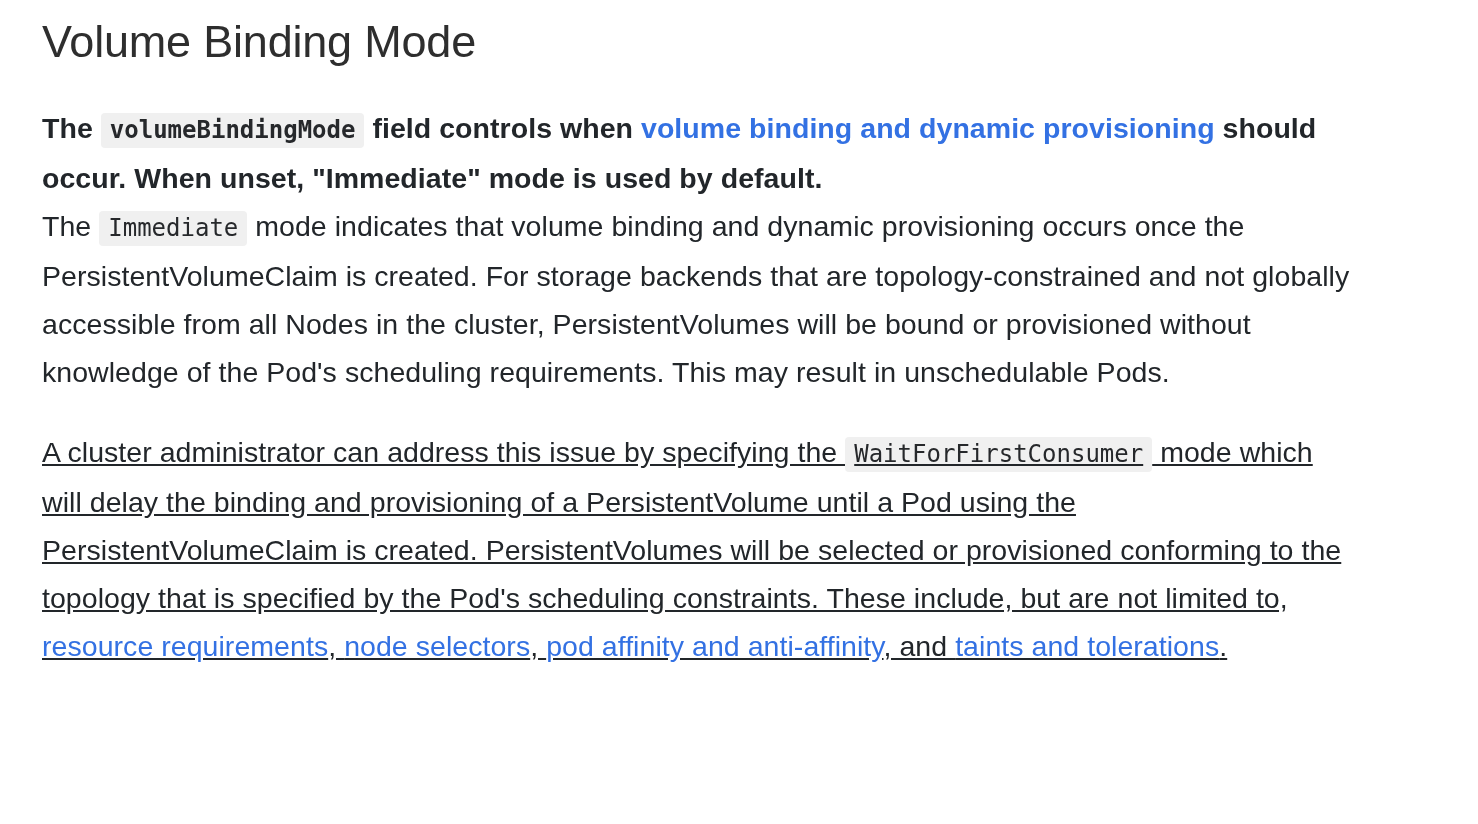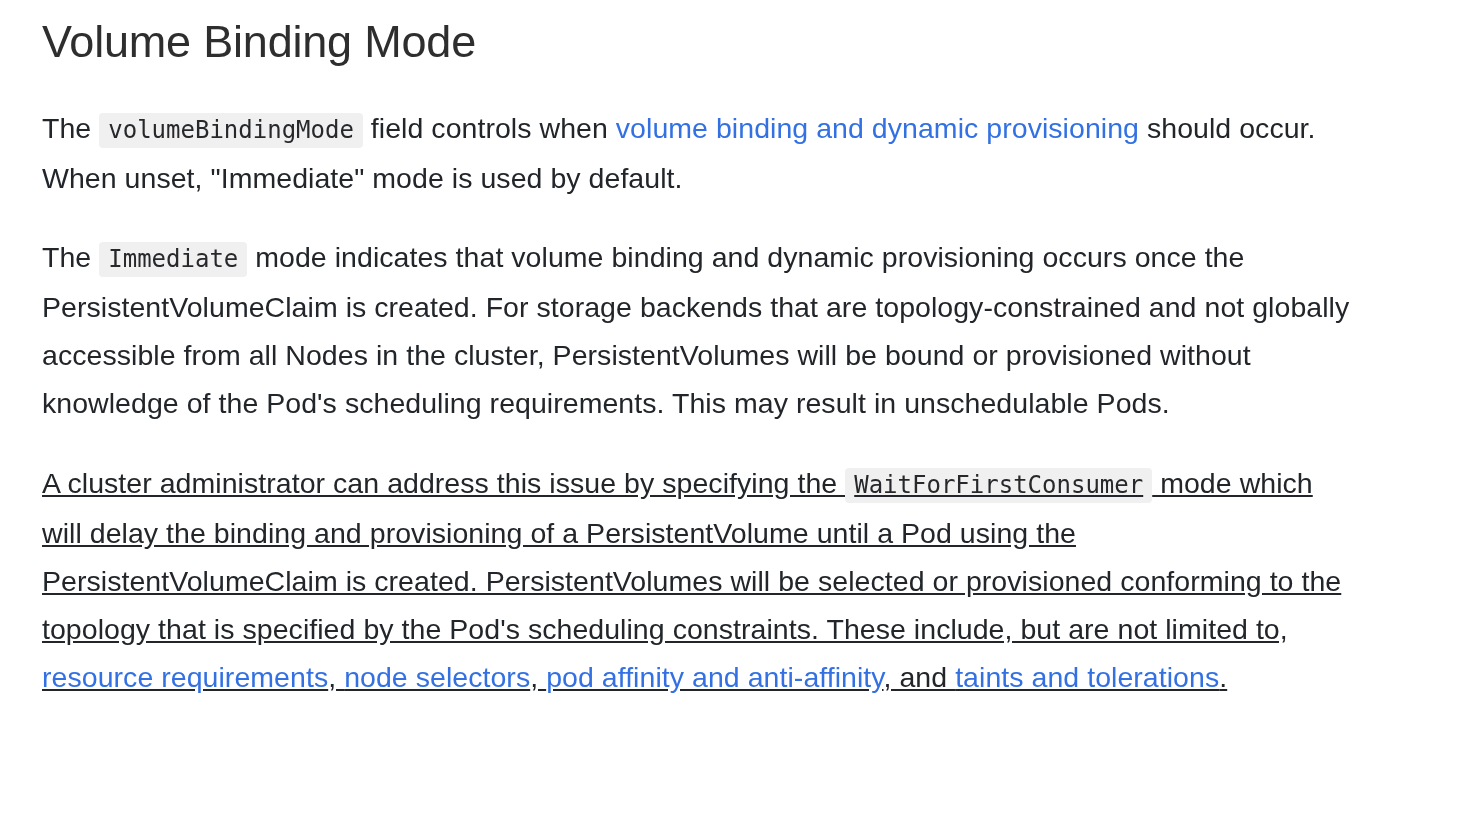--- a/index.html
+++ b/index.html
@@ -34,22 +34,22 @@
 
   .para {
     font-size: 28.5px;
     line-height: 48px;
     font-weight: 400;
     color: #22262a;
     margin: 0;
     letter-spacing: 0.05px;
   }
 
-  .para.p1 { margin-top: 36px; }
-  .para.p2 { margin-top: 31px; }
+  .para.p1 { margin-top: 36px; font-weight: bold; }
+  .para.p2 { }
   .para.p3 { margin-top: 32px; text-decoration: underline; }
 
   code.inline-code {
     font-family: "DejaVu Sans Mono", "Liberation Mono", monospace;
     font-size: 24px;
     background: #f0f0f0;
     border-radius: 4px;
     padding: 3px 9px 4px 9px;
     color: #26282b;
     white-space: pre;

